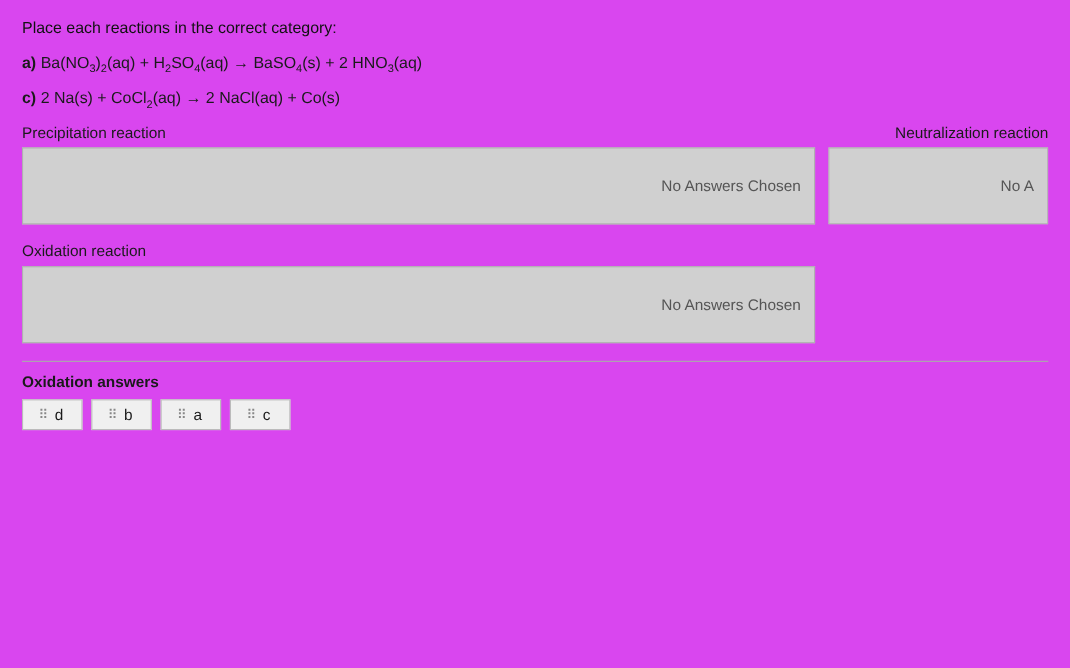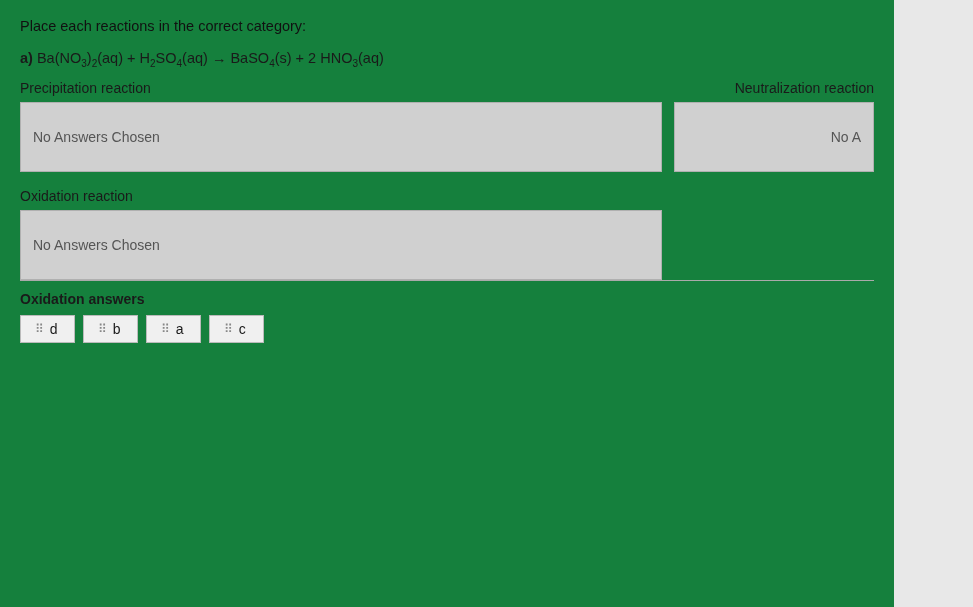--- a/index.html
+++ b/index.html
@@ -8,22 +8,22 @@
       font-family: Arial, sans-serif;
       background-color: #e8e8e8;
       font-size: 15px;
       color: #1a1a1a;
       width: 973px;
       min-height: 607px;
       overflow: hidden;
     }
 
     .page-container {
-      background-color: #15803d;
-      width: 894px;
+      background-color: #d946ef;
+      width: 973px;
       min-height: 607px;
       padding: 18px 20px 10px 20px;
     }
 
     .instructions {
       font-size: 14.5px;
       margin-bottom: 14px;
       color: #111;
     }
 
@@ -57,31 +57,31 @@
       margin-bottom: 6px;
       color: #1a1a1a;
     }
 
     .drop-zone {
       background-color: #d0d0d0;
       border: 1px solid #b0b0b0;
       min-height: 70px;
       display: flex;
       align-items: center;
-      justify-content: flex-start;
+      justify-content: flex-end;
       padding: 12px;
     }
 
     .no-answers {
       color: #555;
       font-size: 14px;
     }
 
     .oxidation-section {
-      margin-bottom: 0;
+      margin-bottom: 16px;
     }
 
     .possible-answers-section {
       border-top: 1px solid #aaa;
       padding-top: 10px;
     }
 
     .possible-answers-label {
       font-size: 14px;
       font-weight: bold;
@@ -142,20 +142,23 @@
 <body>
 
 <div class="page-container">
 
   <div class="instructions">Place each reactions in the correct category:</div>
 
   <div class="reactions-list">
     <div class="reaction-item">
       <strong>a)</strong> Ba(NO<sub>3</sub>)<sub>2</sub>(aq) + H<sub>2</sub>SO<sub>4</sub>(aq) → BaSO<sub>4</sub>(s) + 2 HNO<sub>3</sub>(aq)
     </div>
+    <div class="reaction-item">
+      <strong>c)</strong> 2 Na(s) + CoCl<sub>2</sub>(aq) → 2 NaCl(aq) + Co(s)
+    </div>
   </div>
 
   <div class="categories-row">
 
     <div class="category-box">
       <div class="category-label">Precipitation reaction</div>
       <div class="drop-zone">
         <span class="no-answers">No Answers Chosen</span>
       </div>
     </div>

